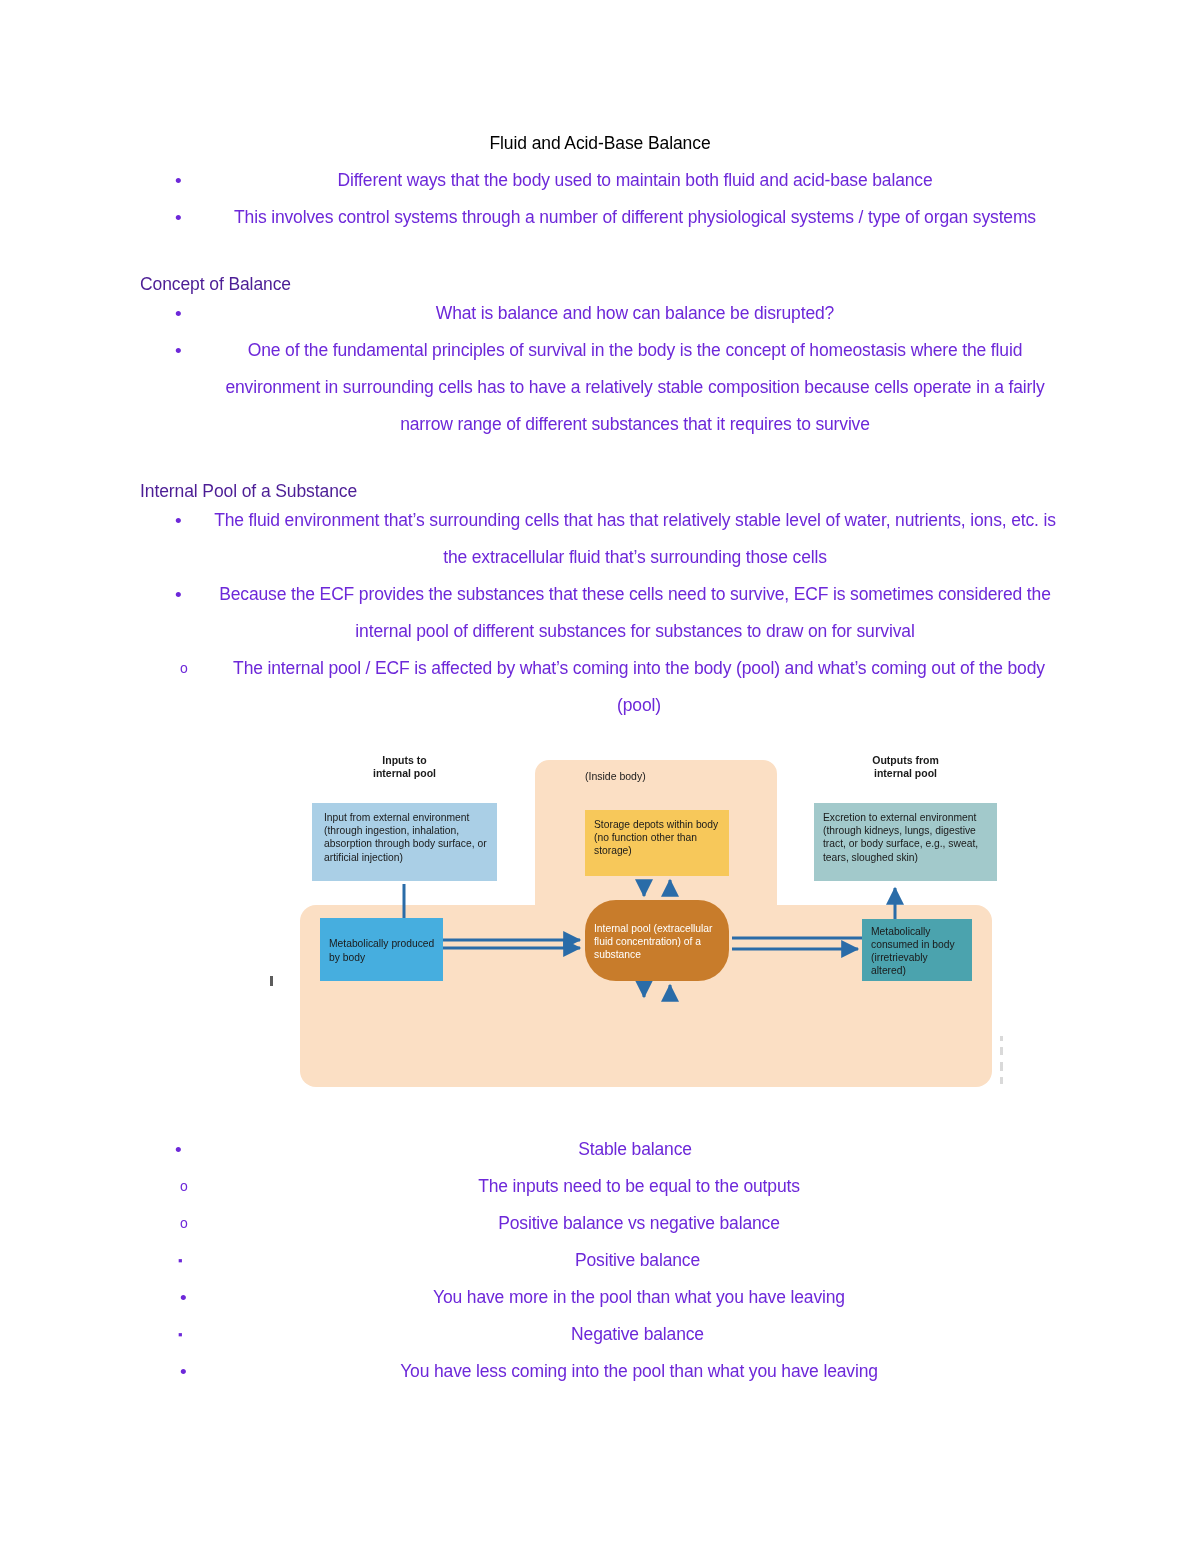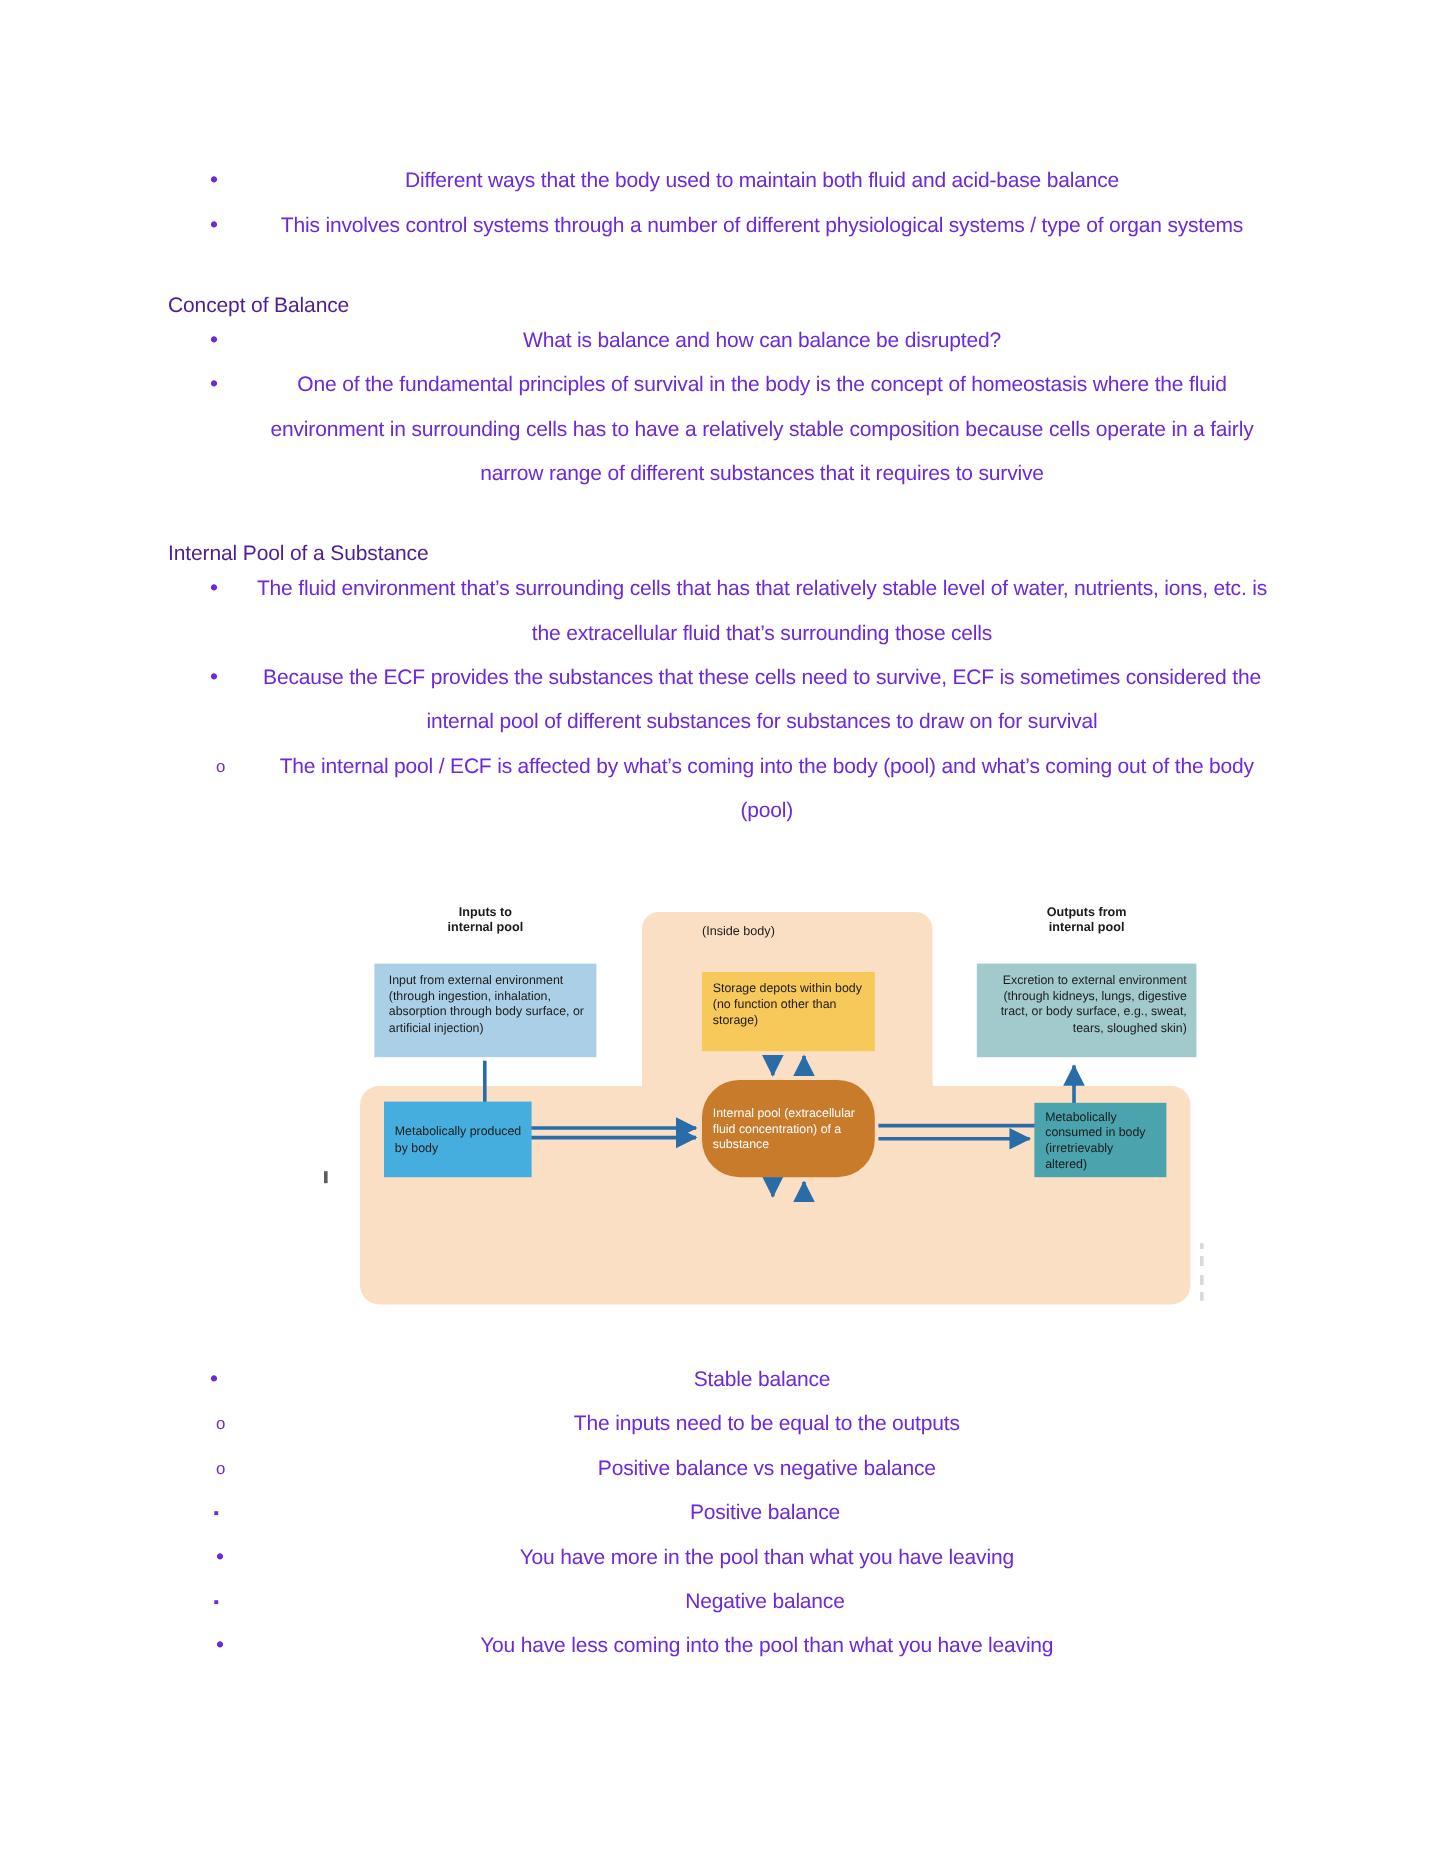--- a/index.html
+++ b/index.html
@@ -155,21 +155,21 @@
     box-sizing: border-box;
     font-size: 10.3px;
     line-height: 13.2px;
     padding: 8px 8px 6px 9px;
     color: #1a1a1a;
   }
   .fbox.white-text { color: #ffffff; }
 
   .box-input      { left: 20px;  top: 55px;  width: 185px; height: 78px; background: #AACFE6; padding-left: 12px; }
   .box-storage    { left: 293px; top: 62px;  width: 144px; height: 66px; background: #F7C85A; }
-  .box-excretion  { left: 522px; top: 55px;  width: 183px; height: 78px; background: #A2C9CB; text-align: right; }
+  .box-excretion  { left: 522px; top: 55px;  width: 183px; height: 78px; background: #A2C9CB; }
   .box-metaprod   { left: 28px;  top: 170px; width: 123px; height: 63px; background: #46AEDF;
                     display: flex; align-items: center; }
   .box-pool       { left: 293px; top: 152px; width: 144px; height: 81px; background: #C87C2B;
                     display: flex; align-items: center; border-radius: 31px; }
   .box-metacons   { left: 570px; top: 171px; width: 110px; height: 62px; background: #4BA3AE;
                     display: flex; align-items: center; }
   .box-reversible { left: 293px; top: 252px; width: 144px; height: 78px; background: #F0A469;
                     display: flex; align-items: center; }
 
   
@@ -199,20 +199,21 @@
     opacity: 0.55;
   }
 </style>
 </head>
 <body>
 
 <div class="page">
 
   <div class="doc-body">
 
+    <div class="doc-title">Fluid and Acid-Base Balance</div>
 
     <ul class="lv1">
       <li>Different ways that the body used to maintain both fluid and acid-base balance</li>
       <li>This involves control systems through a number of different physiological systems / type of organ systems</li>
     </ul>
 
     <div class="spacer-line"></div>
 
     <div class="section-head">Concept of Balance</div>
     <ul class="lv1">

